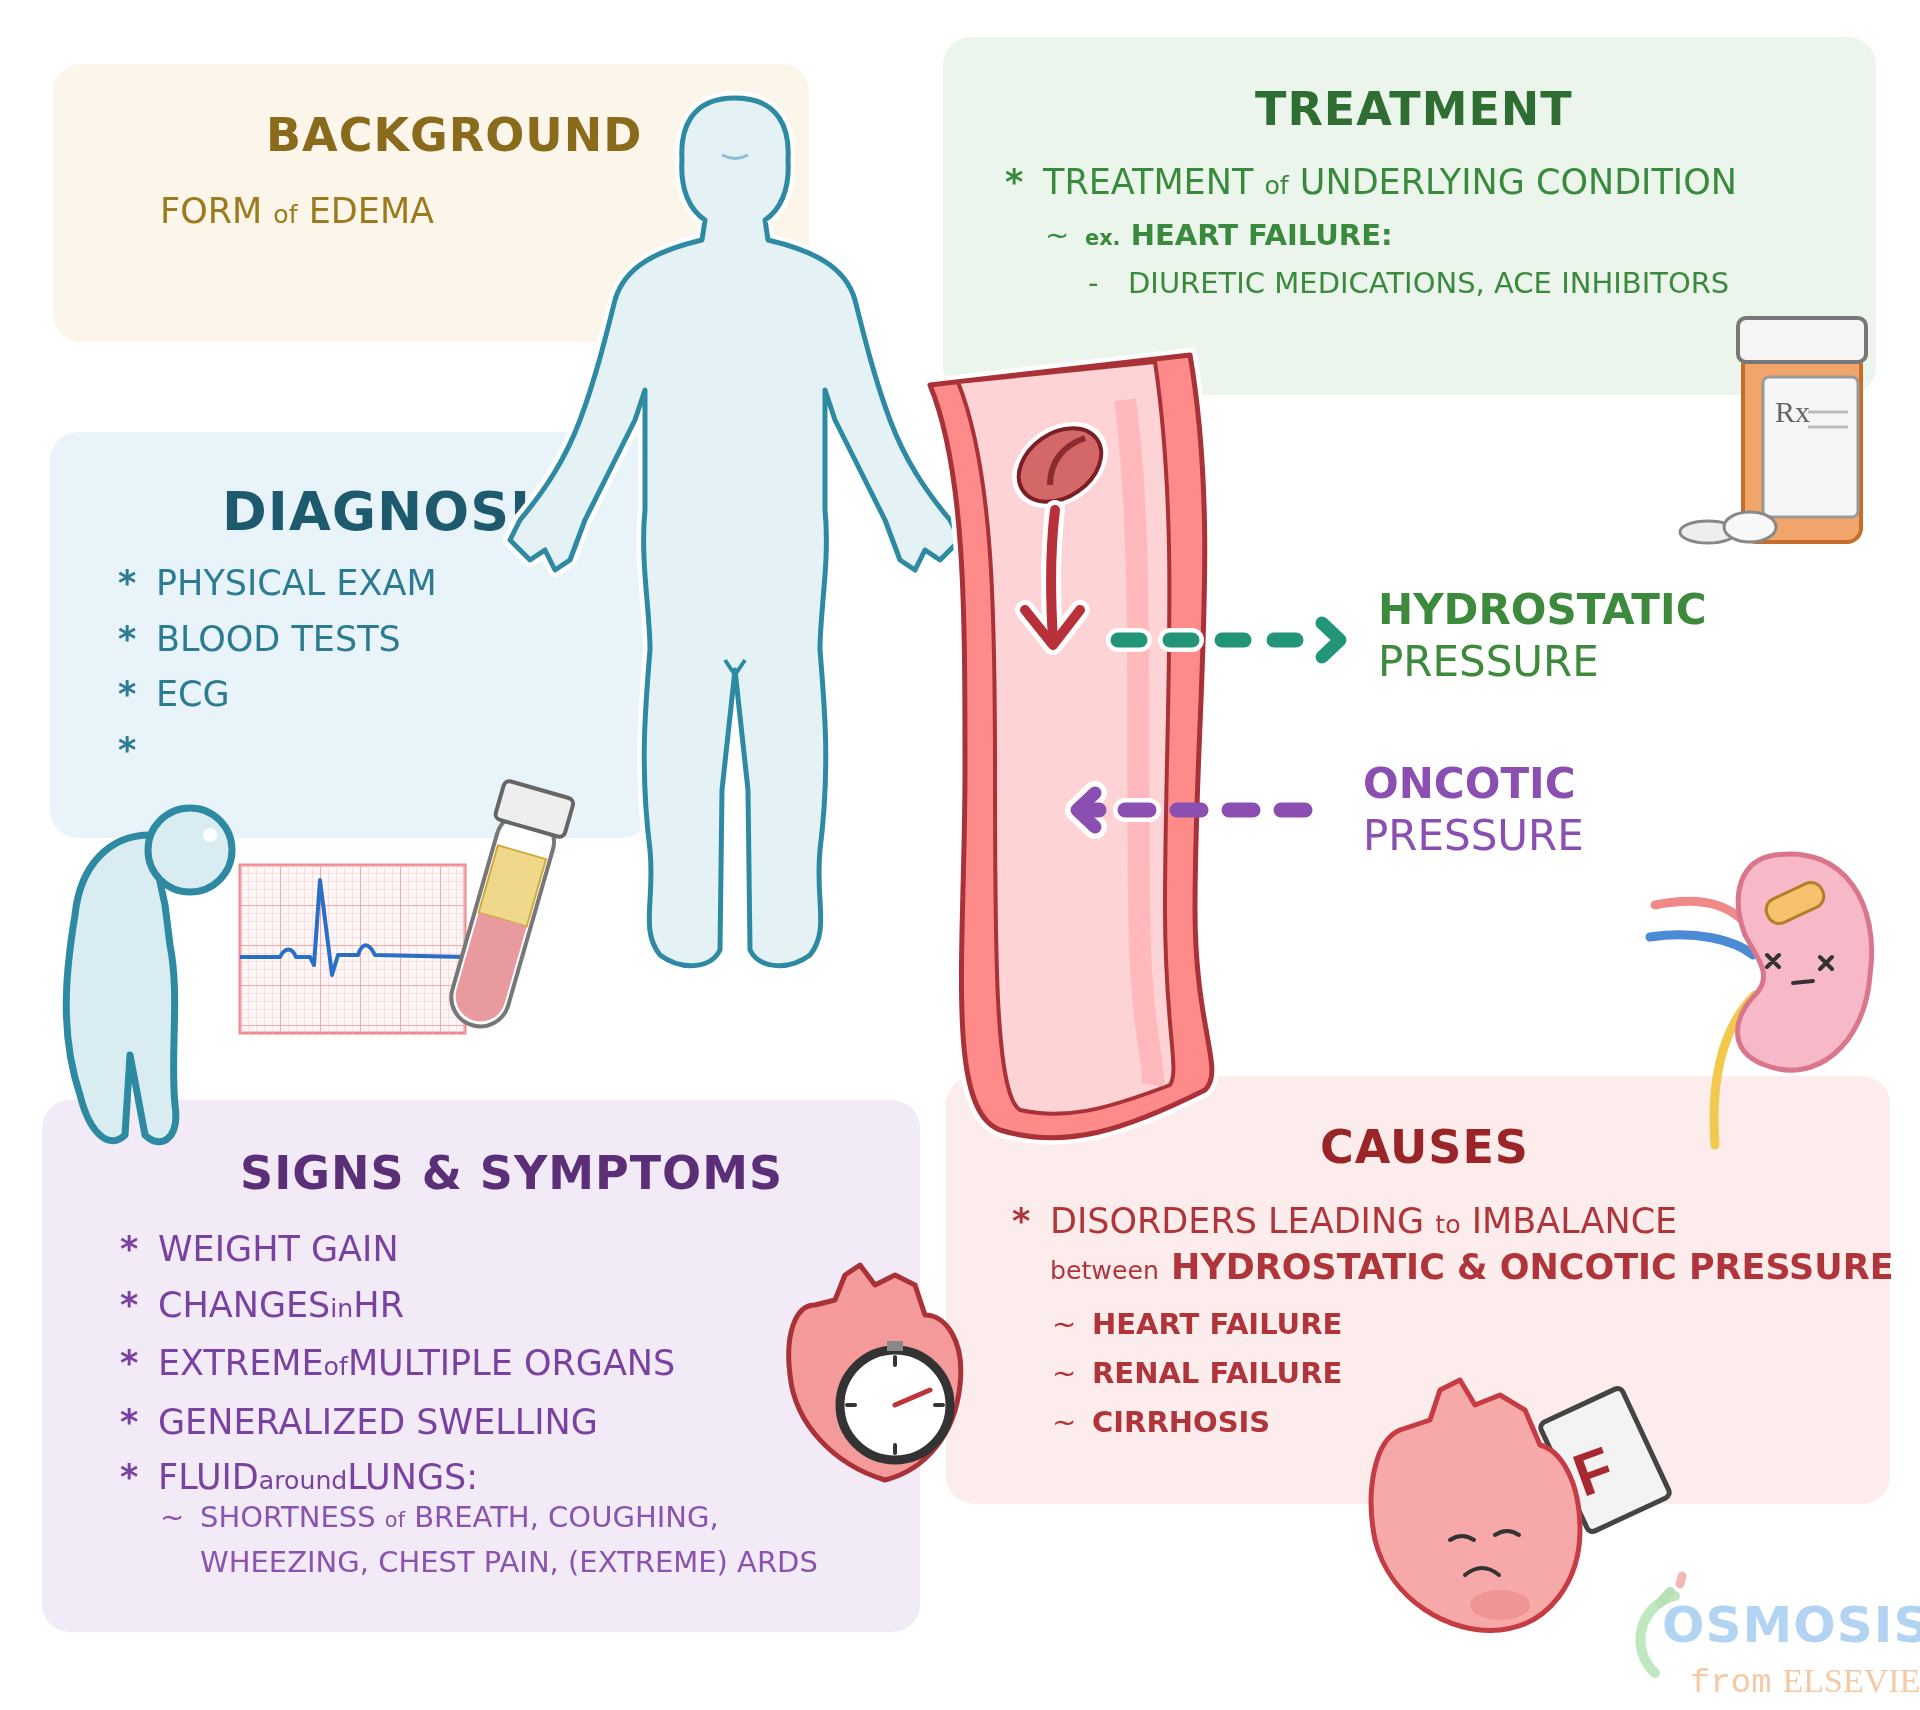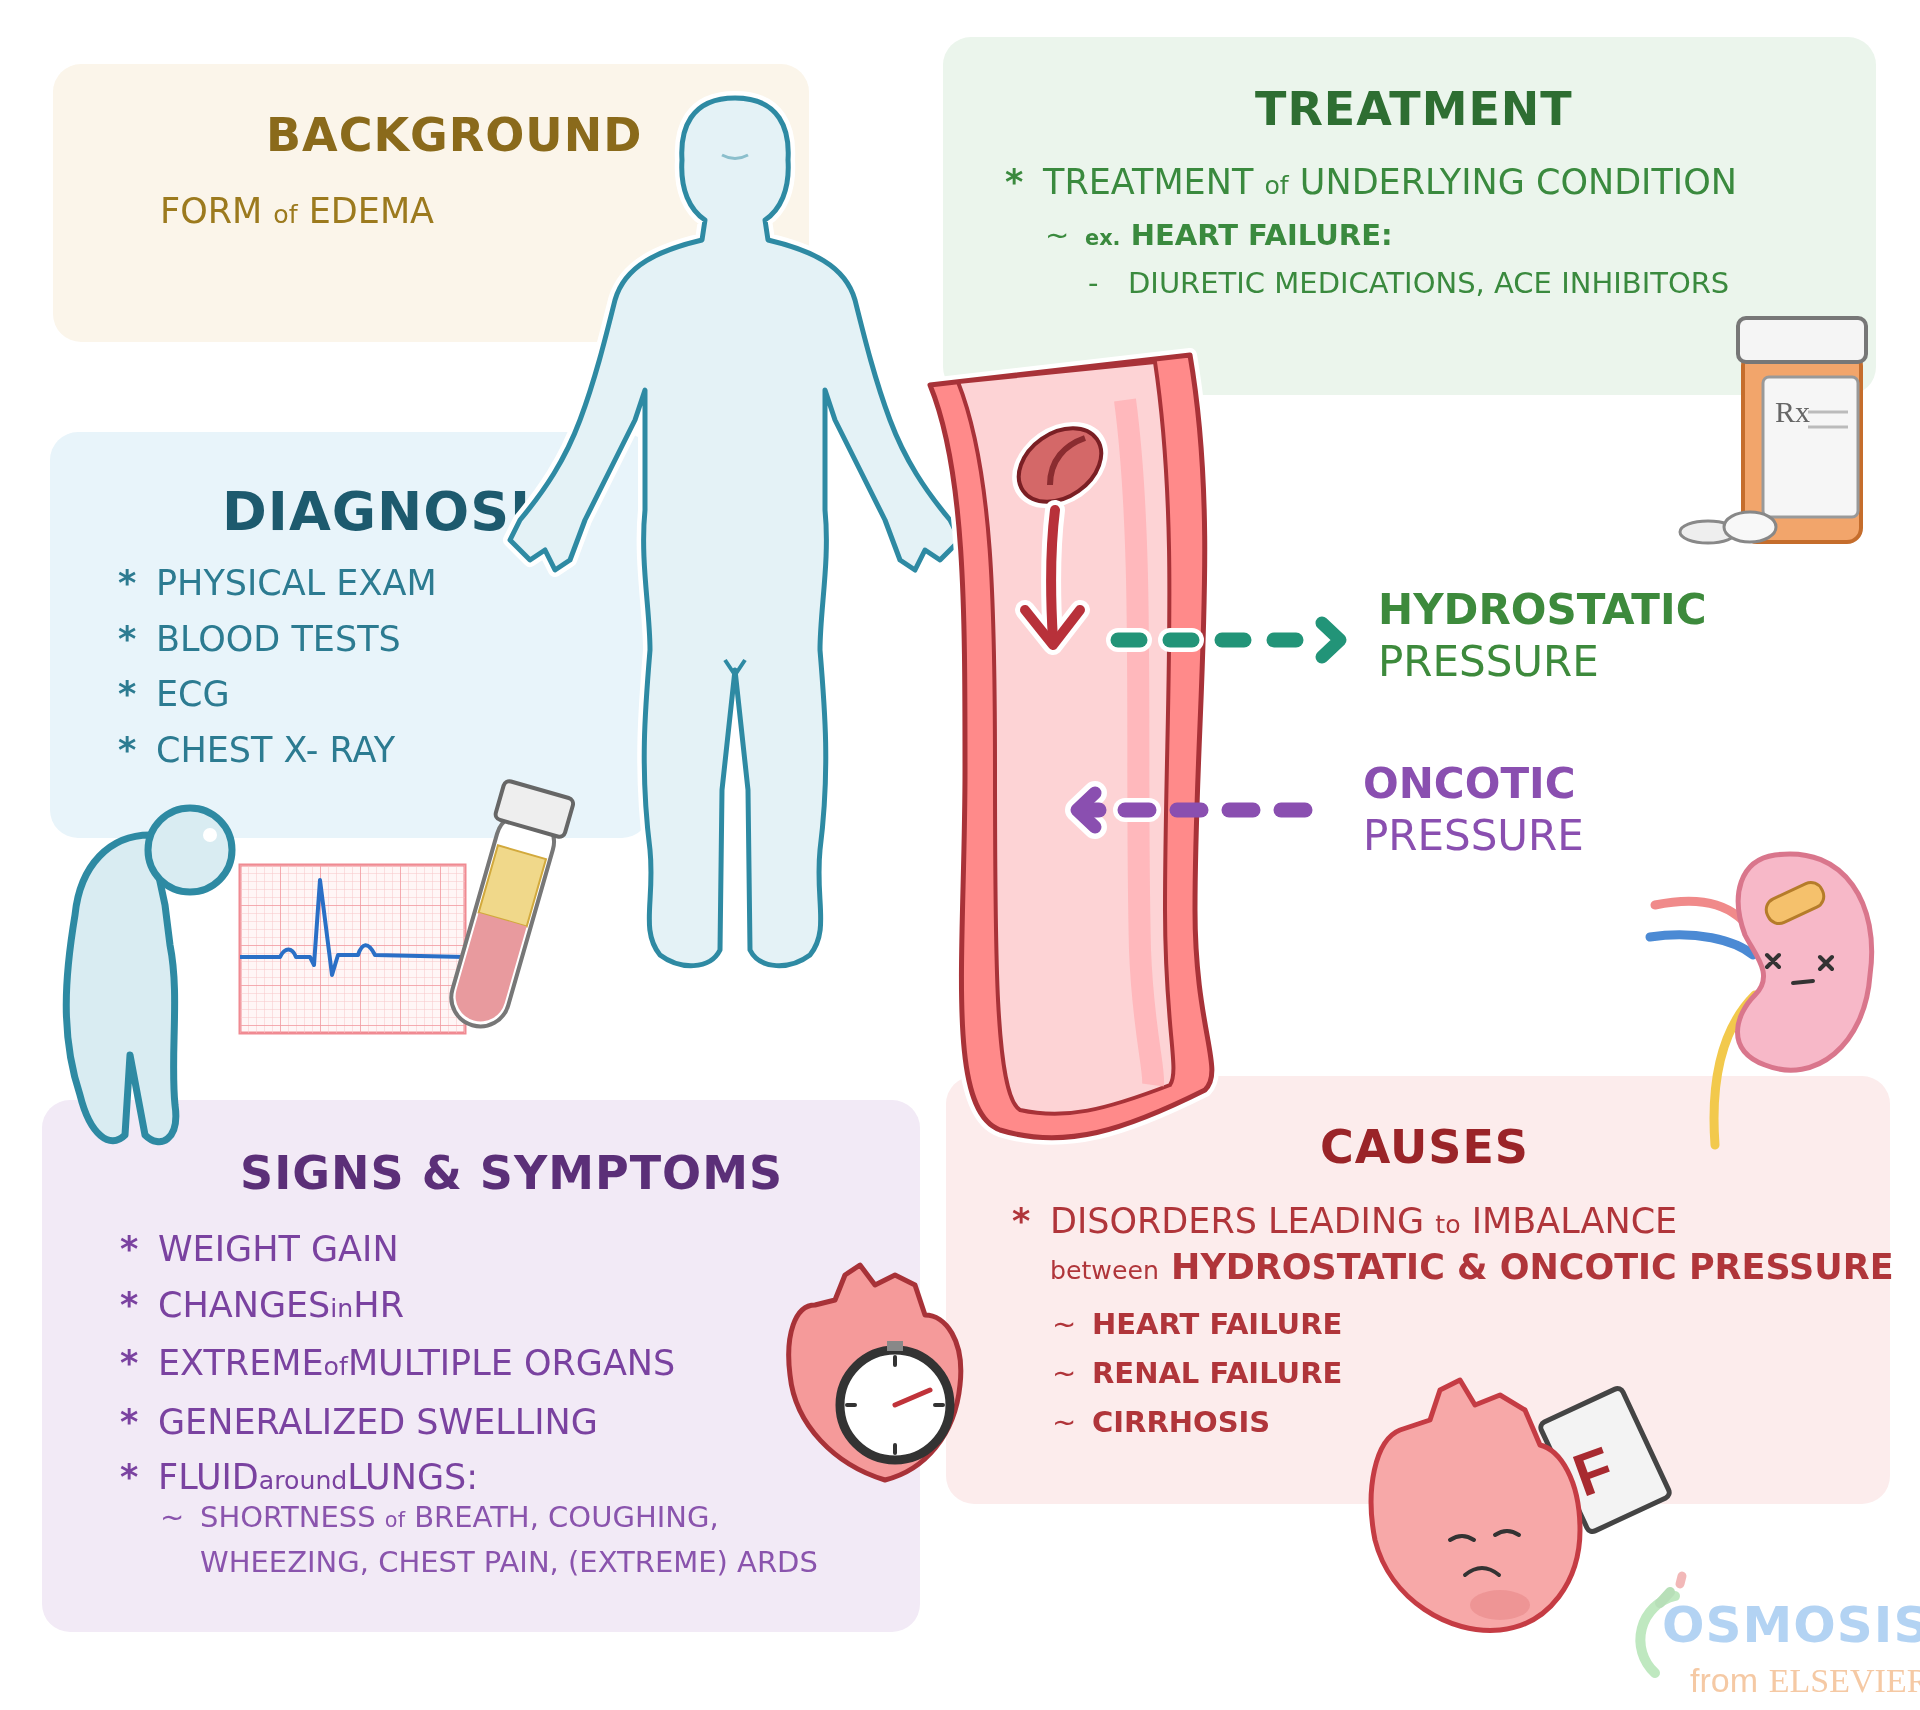--- a/index.html
+++ b/index.html
@@ -51,21 +51,20 @@
   <li>
       <span class="star">*</span>
       <span>BLOOD TESTS</span>
     </li>
   <li>
       <span class="star">*</span>
       <span>ECG</span>
     </li>
   <li>
       <span class="star">*</span>
-      <span>CHEST X- RAY</span>
     </li>
 </ul>
 
 <div class="title" style="left:240px;top:1146px;font-size:46px;color:#5b2f78;">SIGNS &amp; SYMPTOMS</div>
 <ul class="list" style="left:120px;top:1222px;font-size:35px;color:#7a42a0;line-height:55.5px;">
   <li>
       <span class="star">*</span>
       <span>WEIGHT GAIN</span>
     </li>
   <li>
@@ -256,16 +255,16 @@
 </svg>
 
 <div class="abs" style="left:1630px;top:1578px;width:280px;height:125px;">
   <svg style="left:0;top:0;" width="60" height="100" viewBox="0 0 60 100">
     <path d="M45 18 A45 45 0 0 0 25 95" fill="none" stroke="#bfe8c0" stroke-width="10" stroke-linecap="round"></path>
     <path d="M30 25 L40 14" stroke="#b7dfb8" stroke-width="10" stroke-linecap="round"></path>
     <path d="M50 6 L52 -2" stroke="#f2b8b8" stroke-width="9" stroke-linecap="round"></path>
   </svg>
   <div class="abs" style="left:32px;top:18px;font-size:50px;font-weight:bold;color:#b3d3f3;letter-spacing:1px;">OSMOSIS</div>
   <div class="abs" style="left:60px;top:82px;font-size:34px;color:#f5c9a4;white-space:nowrap;">
-    <span style="font-family:Liberation Sans, sans-serif;">from</span>
+    <span style="font-family:Liberation Mono, monospace;">from</span>
     <span style="font-family:'Liberation Serif',serif;">ELSEVIER</span>
   </div>
 </div>
 
 </body></html>

